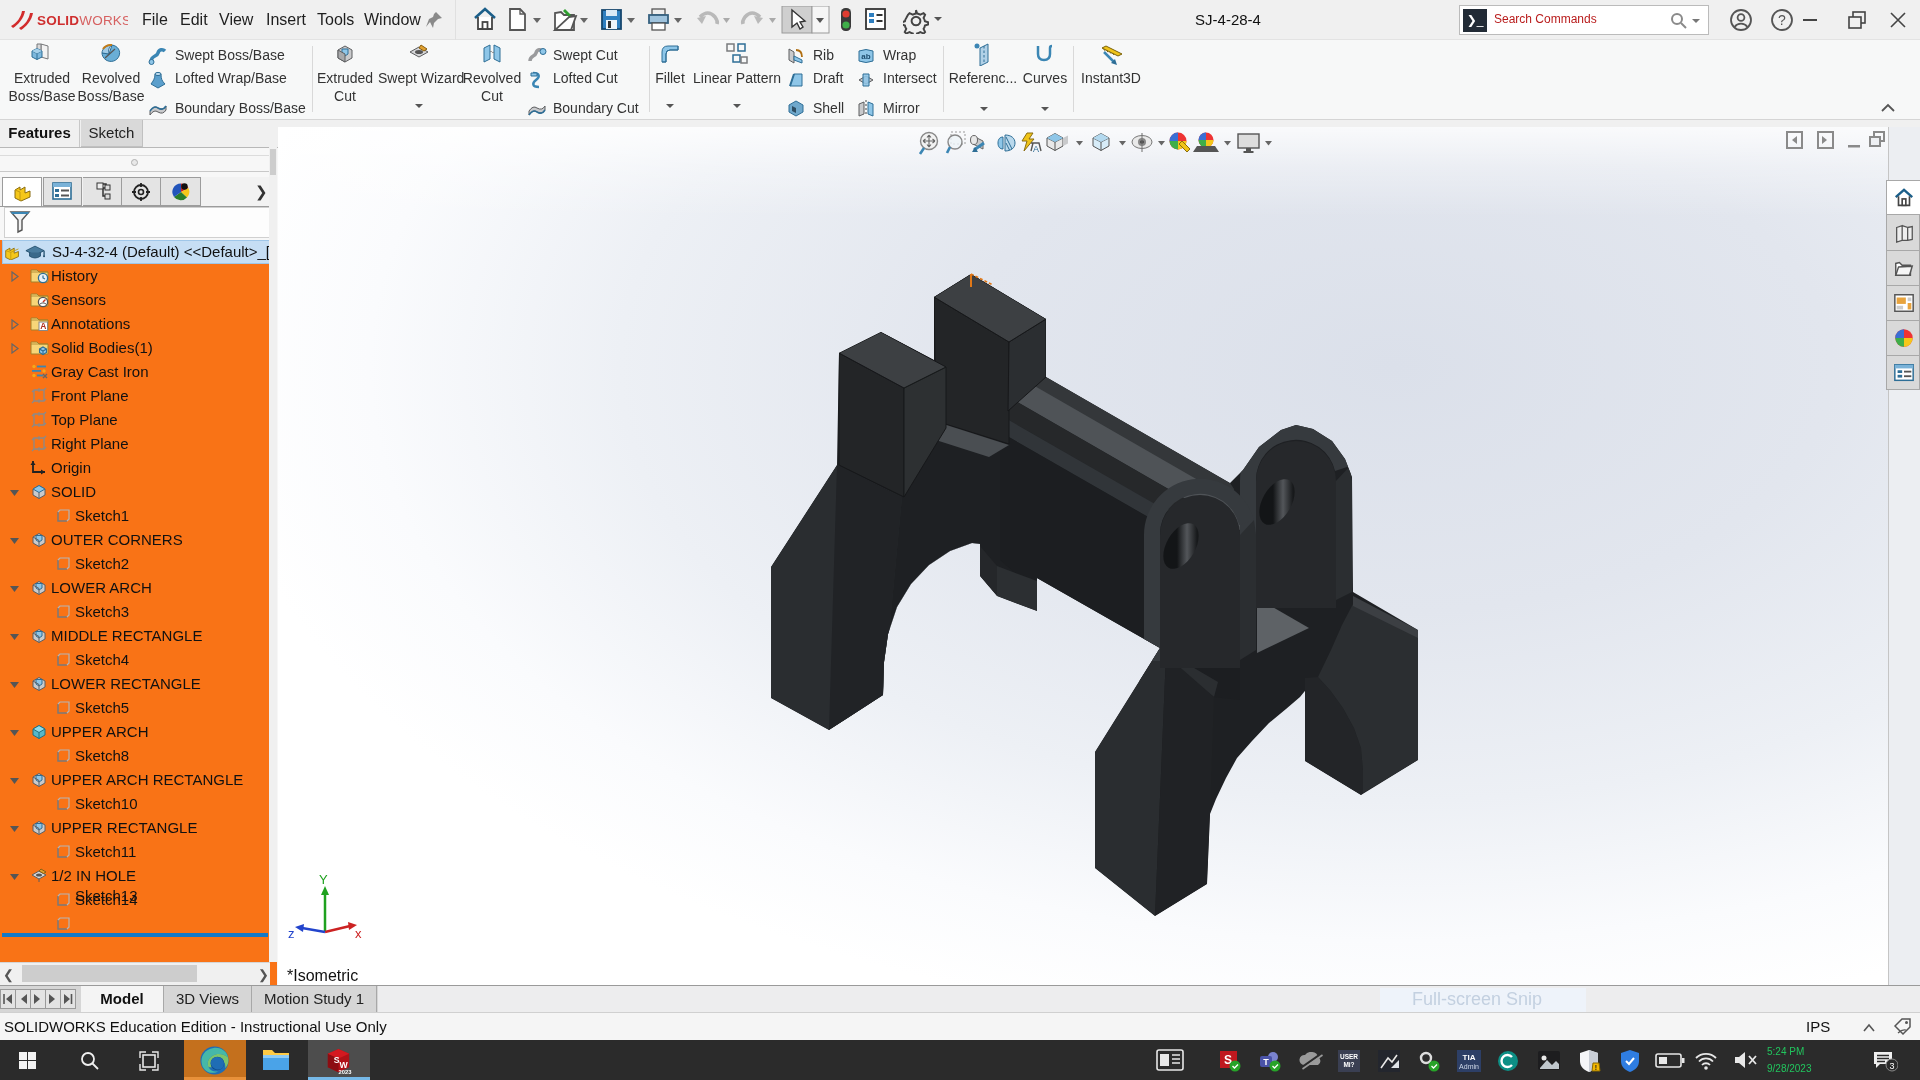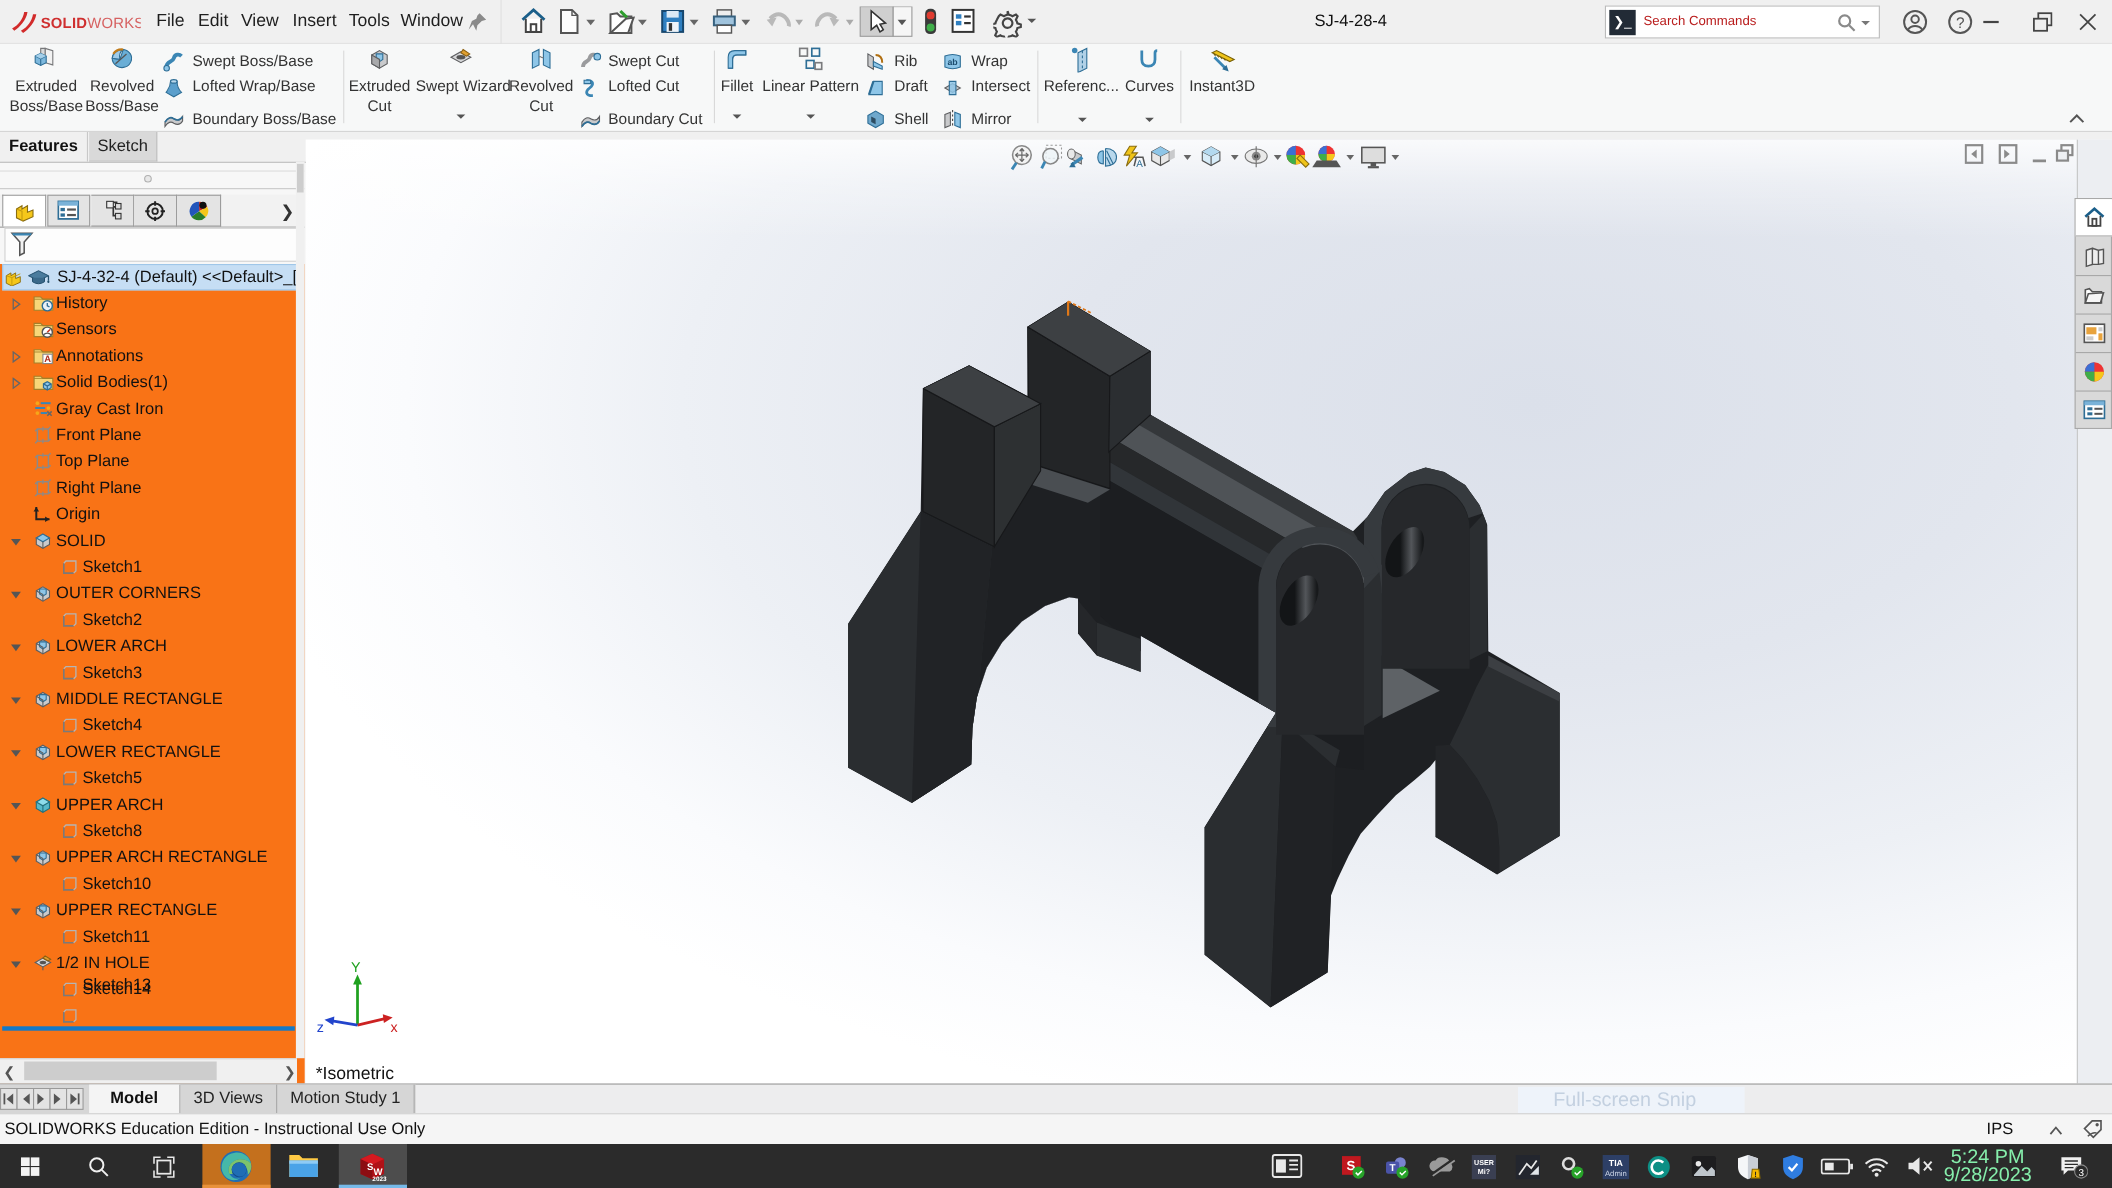--- a/index.html
+++ b/index.html
@@ -954,21 +954,21 @@
       </svg>
     <svg class="abs" style="left:1694px;top:10px" width="24" height="22" viewBox="0 0 24 22">
         <path d="M12 19 L5 10 A11 11 0 0 1 19 10 Z" fill="none"></path>
         <path d="M2 8 A14 14 0 0 1 22 8 M5 11.5 A9.5 9.5 0 0 1 19 11.5 M8 15 A5.5 5.5 0 0 1 16 15" stroke="#e8e8e8" stroke-width="1.8" fill="none"></path>
         <circle cx="12" cy="18" r="1.8" fill="#e8e8e8"></circle>
       </svg>
     <svg class="abs" style="left:1733px;top:10px" width="26" height="20" viewBox="0 0 26 20">
         <path d="M2 7 L6 7 L12 2 L12 18 L6 13 L2 13 Z" fill="#e8e8e8"></path>
         <path d="M16 6 L23 14 M23 6 L16 14" stroke="#e8e8e8" stroke-width="1.8"></path>
       </svg>
-    <div class="abs" style="left:1767px;top:3px;width:80px;height:34px;color:#86efac;font-size:18px;text-align:center;line-height:17px">5:24 PM<br>9/28/2023</div>
+    <div class="abs" style="left:1767px;top:3px;width:80px;height:34px;color:#22c55e;font-size:10px;text-align:left;line-height:17px">5:24 PM<br>9/28/2023</div>
     <svg class="abs" style="left:1872px;top:10px" width="26" height="22" viewBox="0 0 26 22">
         <path d="M2 2 L20 2 L20 14 L8 14 L4 18 L4 14 L2 14 Z" fill="#f0f0f0"></path>
         <path d="M5 5.5 L17 5.5 M5 8.5 L17 8.5 M5 11.5 L13 11.5" stroke="#2b2b2b" stroke-width="1.3"></path>
         <circle cx="20" cy="15" r="6" fill="#2b2b2b" stroke="#888" stroke-width="1"></circle>
         <text x="20" y="19" font-size="9" fill="#fff" text-anchor="middle" font-family="Liberation Sans">3</text>
       </svg>
   </div>
 </div>
 
 </body></html>

